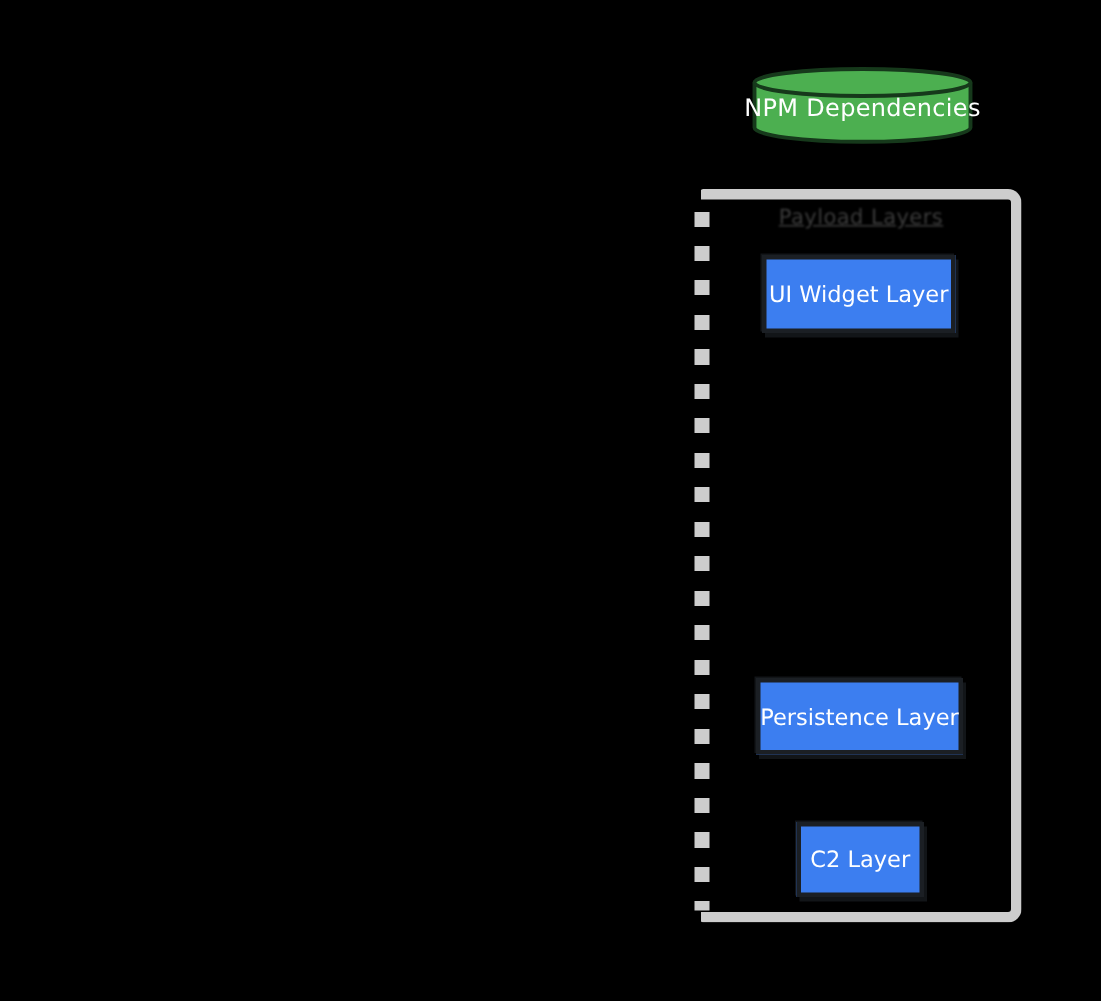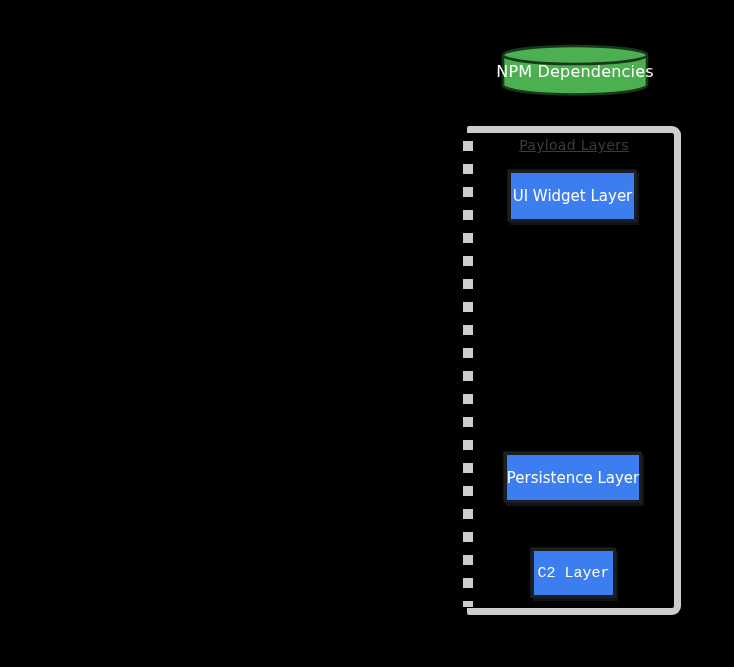--- a/index.html
+++ b/index.html
@@ -60,21 +60,21 @@
     position:absolute;box-sizing:border-box;
     background:var(--layer_fill);
     border:3px solid var(--layer_border);
     box-shadow:2px 3px 0 0 rgba(20,23,27,.9), -1px -1px 0 0 rgba(20,23,27,.9);
     display:flex;align-items:center;justify-content:center;
     color:var(--layer_text);font-size:15px;white-space:nowrap;
   }
   .box-ui{left:508px;top:170px;width:129px;height:52px;}
   .box-upload{left:482px;top:296px;width:182px;height:52px;}
   .box-persist{left:504px;top:422px;width:138px;height:51px;margin-top:30px;}
-  .box-c2{left:531px;top:548px;width:85px;height:50px;font-family:Liberation Mono, monospace;}
+  .box-c2{left:531px;top:548px;width:85px;height:50px;}
   .node-npm{left:499px;top:44px;width:152px;height:54px;}
   .node-loader{left:48px;top:297px;width:150px;height:51px;}
 </style>
 </head>
 <body>
 
 <div class="canvas">
 
   <div class="node node-npm">
     <svg class="shape" width="152" height="54" viewBox="0 0 152 54">

